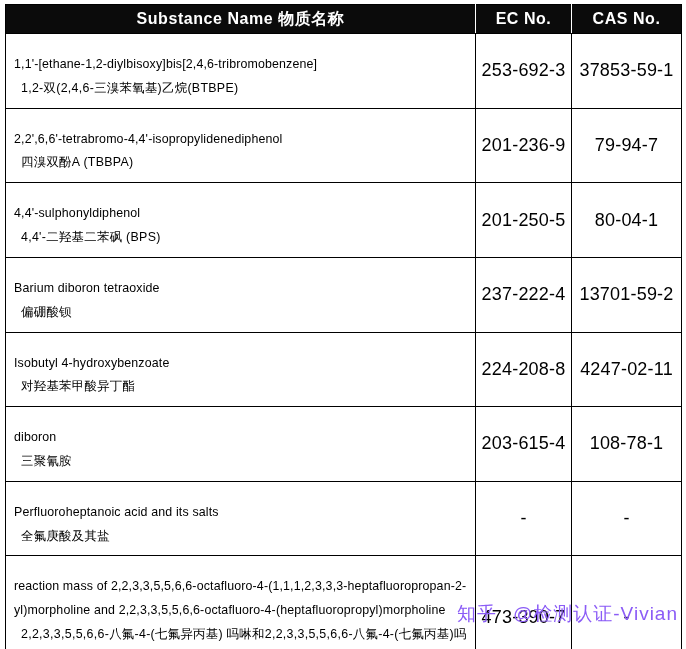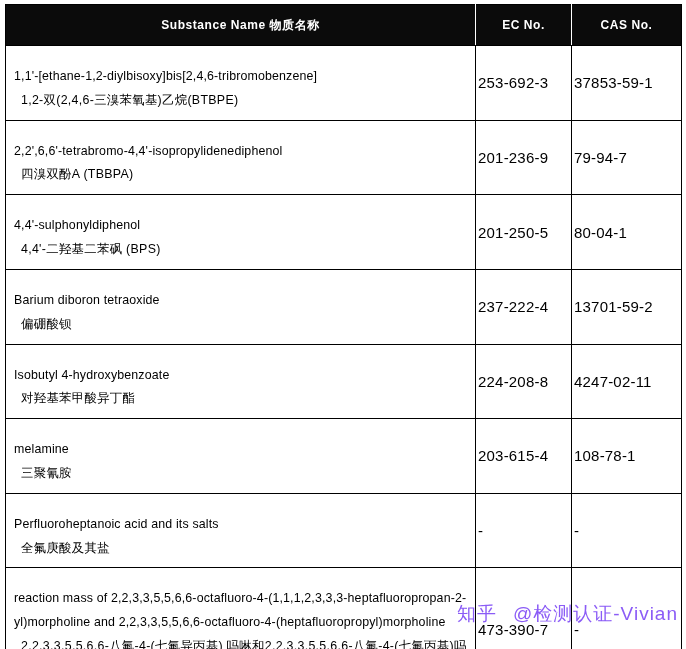--- a/index.html
+++ b/index.html
@@ -39,43 +39,44 @@
     vertical-align: middle;
     box-sizing: border-box;
   }
 
   
   thead th {
     background: #0b0b0b;
     color: #ffffff;
     font-weight: bold;
     text-align: center;
-    height: 41px;
+    height: 29px;
     padding: 2px 4px;
-    font-size: 12px;
+    font-size: 16px;
     letter-spacing: 0.55px;
     border-color: #0b0b0b;
   }
   thead th.col-name { border-right: 1px solid #ffffff; }
   thead th.col-ec   { border-right: 1px solid #ffffff; }
 
   col.c-name { width: 470px; }
   col.c-ec   { width: 96px; }
   col.c-cas  { width: 110px; }
 
   td.name-cell {
     padding: 19px 0 7px 8px;
     text-align: left;
     line-height: 1.92;
     letter-spacing: 0.15px;
     word-break: break-word;
   }
   td.code-cell {
+    text-align: center;
     padding: 4px 2px;
-    font-size: 15px;
+    font-size: 18px;
     letter-spacing: 0.2px;
   }
 
   .line {
     display: block;
     white-space: normal;
   }
   .line.indent { padding-left: 7px; }
   .line.cn { letter-spacing: 0.3px; }
 
@@ -151,21 +152,21 @@
         <tr>
           <td class="name-cell">
             <span class="line">Isobutyl  4-hydroxybenzoate</span>
             <span class="line indent cn">对羟基苯甲酸异丁酯</span>
           </td>
           <td class="code-cell">224-208-8</td>
           <td class="code-cell">4247-02-11</td>
         </tr>
         <tr>
           <td class="name-cell">
-            <span class="line">melamine</span>
+            <span class="line">diboron</span>
             <span class="line indent cn">三聚氰胺</span>
           </td>
           <td class="code-cell">203-615-4</td>
           <td class="code-cell">108-78-1</td>
         </tr>
         <tr>
           <td class="name-cell">
             <span class="line">Perfluoroheptanoic  acid and its salts</span>
             <span class="line indent cn">全氟庚酸及其盐</span>
           </td>

